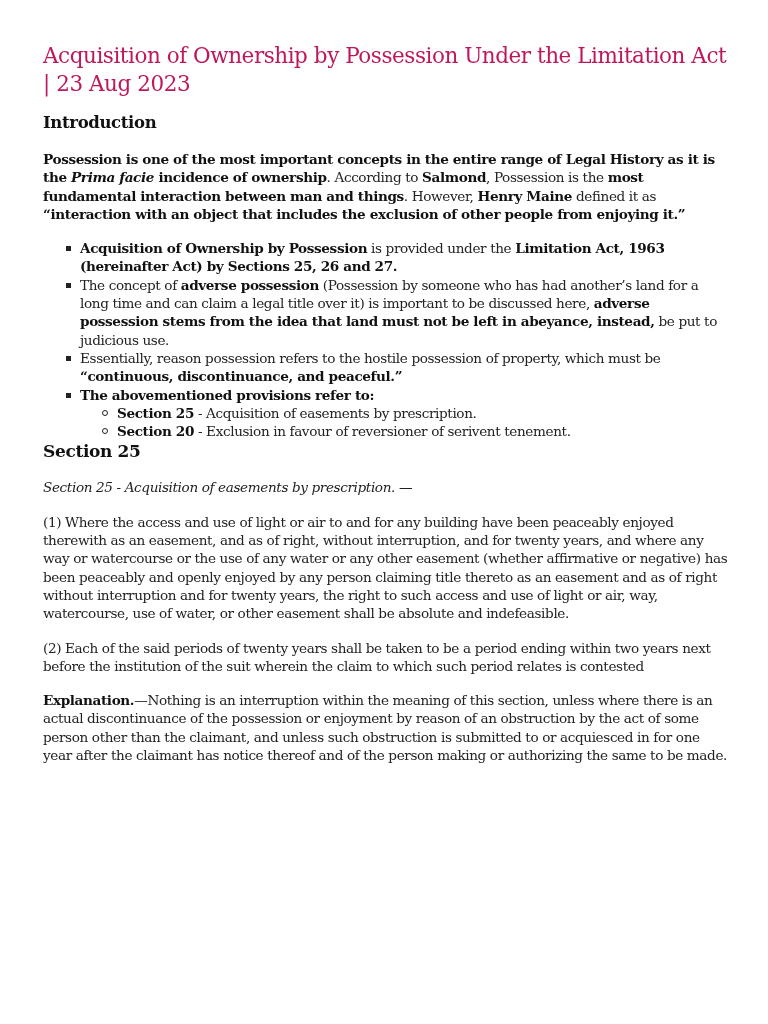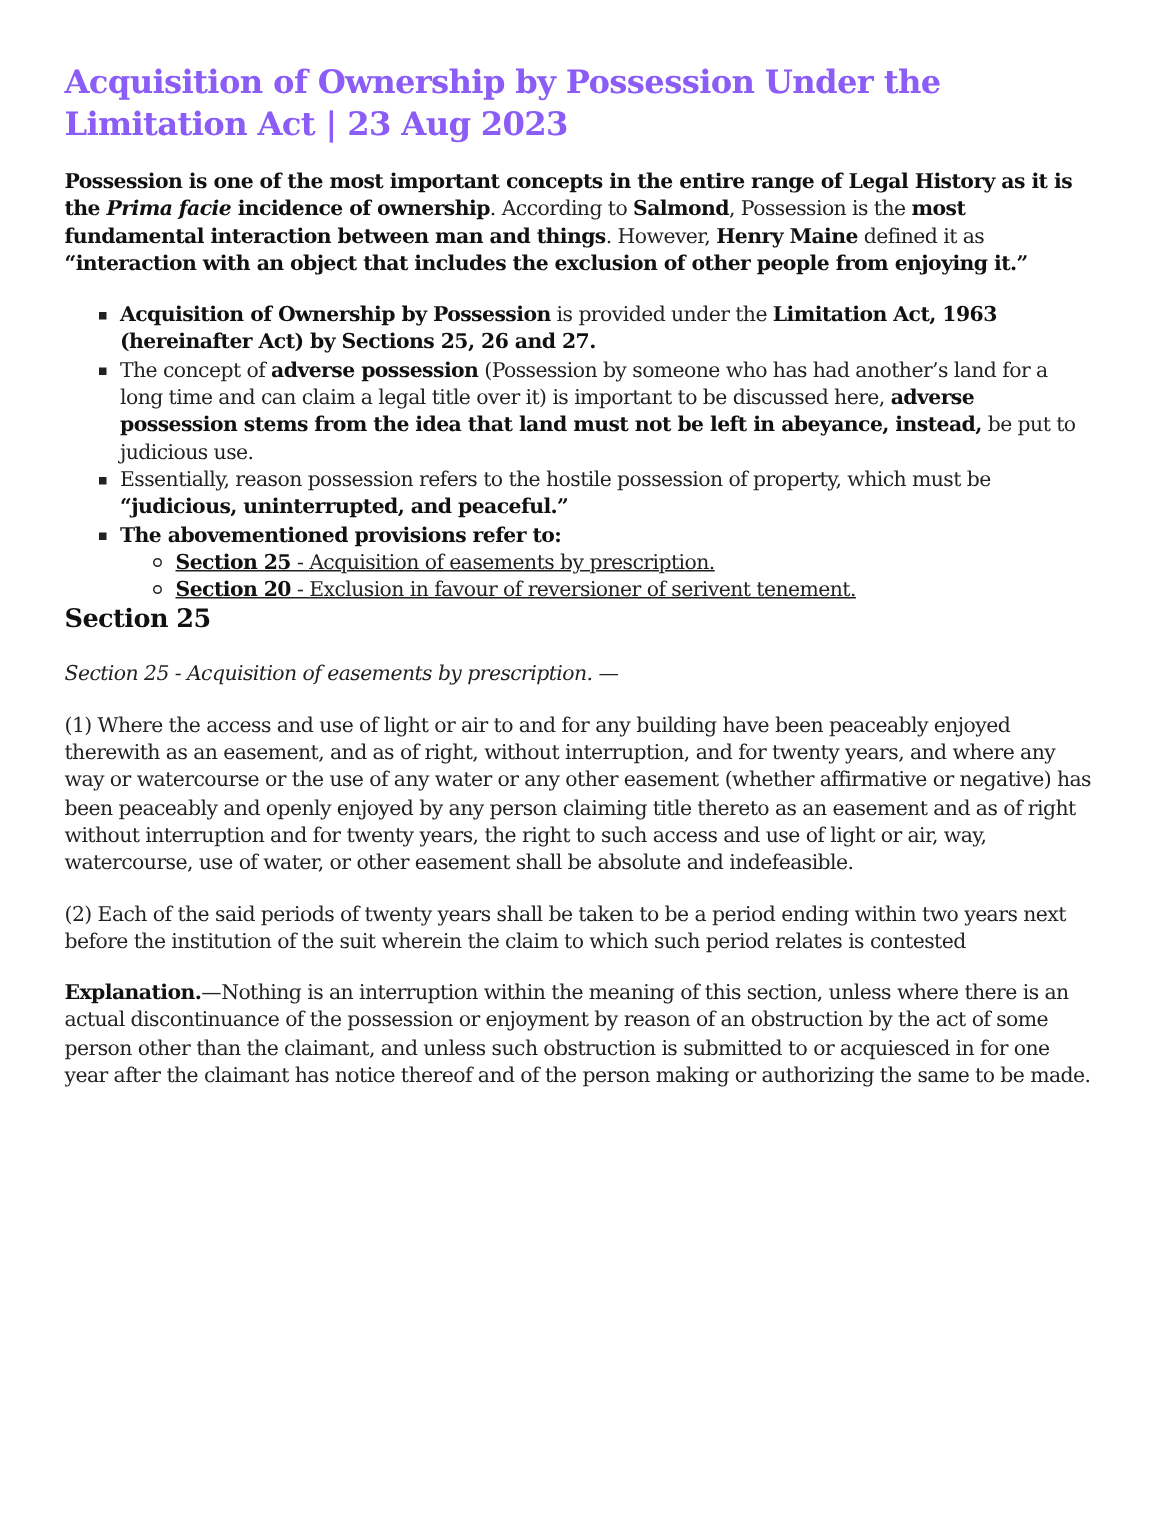--- a/index.html
+++ b/index.html
@@ -14,24 +14,24 @@
       font-family: "DejaVu Serif", "Liberation Serif", serif;
       color: #1a1a1a;
     }
     .page {
       padding: 42px 40px 0 43px;
     }
     h1 {
       font-family: "DejaVu Serif", serif;
       font-size: 21.5px;
       line-height: 28px;
-      font-weight: bold;
+      font-weight: normal;
       margin: 0 0 14px 0;
       letter-spacing: -0.45px;
-      color: #8b5cf6;
+      color: #be185d;
     }
     h2 {
       font-family: "DejaVu Serif", serif;
       font-size: 16.5px;
       line-height: 22px;
       font-weight: bold;
       margin: 0 0 14px 0;
       letter-spacing: -0.35px;
       color: #111;
     }
@@ -74,21 +74,20 @@
       height: 5px;
       background: #222;
     }
     ul.sub {
       margin: 0;
       padding: 0 0 0 37px;
       list-style: none;
     }
     ul.sub > li {
       position: relative;
-      text-decoration: underline;
     }
     ul.sub > li::before {
       content: "";
       position: absolute;
       left: -15px;
       top: 6px;
       width: 4px;
       height: 4px;
       border: 1.2px solid #222;
       border-radius: 50%;
@@ -99,28 +98,29 @@
       margin-bottom: 16px;
     }
   </style>
 </head>
 <body>
 
 <div class="page">
 
   <h1>Acquisition of Ownership by Possession Under the Limitation Act | 23 Aug 2023</h1>
 
+  <h2 class="intro">Introduction</h2>
 
   <p><b>Possession is one of the most important concepts in the entire range of Legal History as it is the </b><b><i>Prima facie</i></b><b> incidence of ownership</b><span>. According to </span><b>Salmond</b><span>, Possession is the </span><b>most fundamental interaction between man and things</b><span>. However, </span><b>Henry Maine</b><span> defined it as </span><b>“interaction with an object that includes the exclusion of other people from enjoying it.”</b></p>
 
 
   <ul class="main">
     <li><b>Acquisition of Ownership by Possession</b><span> is provided under the </span><b>Limitation Act, 1963 (hereinafter Act) by Sections 25, 26 and 27.</b></li>
     <li><span>The concept of </span><b>adverse possession</b><span> (Possession by someone who has had another’s land for a long time and can claim a legal title over it) is important to be discussed here, </span><b>adverse possession stems from the idea that land must not be left in abeyance, instead,</b><span> be put to judicious use.</span></li>
-    <li><span>Essentially, reason possession refers to the hostile possession of property, which must be </span><b>“judicious, uninterrupted, and peaceful.”</b></li>
+    <li><span>Essentially, reason possession refers to the hostile possession of property, which must be </span><b>“continuous, discontinuance, and peaceful.”</b></li>
     <li><b>The abovementioned provisions refer to:</b>
       <ul class="sub">
         <li><b>Section 25</b><span> - </span><span>Acquisition of easements by prescription.</span></li>
         <li><b>Section 20</b><span> - </span><span>Exclusion in favour of reversioner of serivent tenement.</span></li>
       </ul>
     </li>
   </ul>
 
   <h3 class="sec-heading">Section 25</h3>
 

